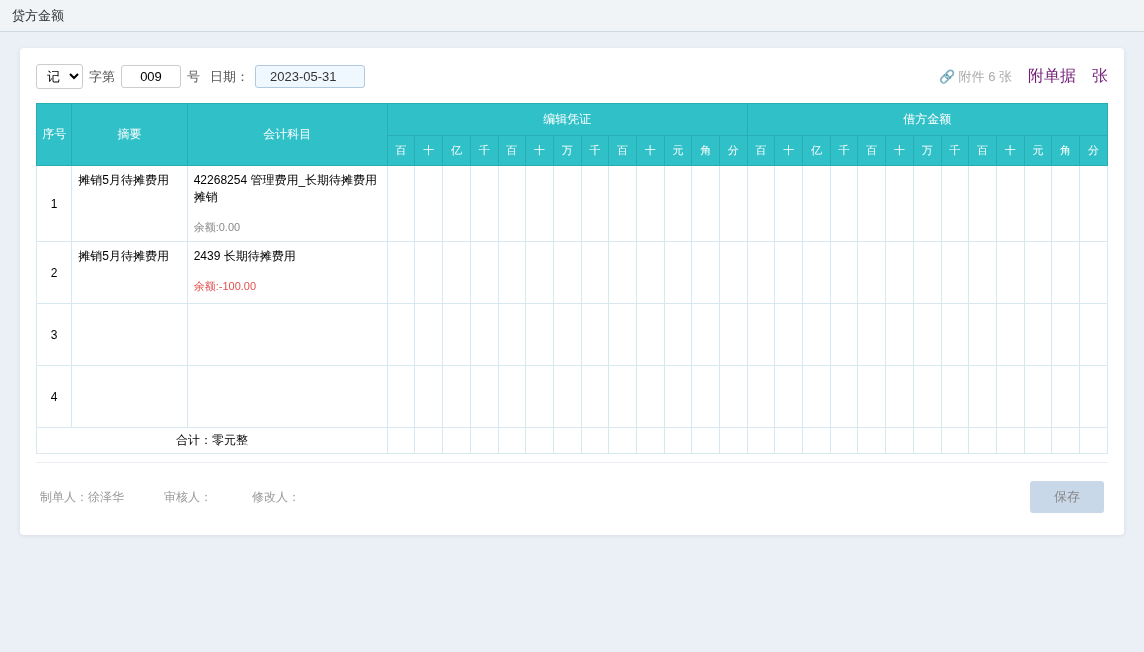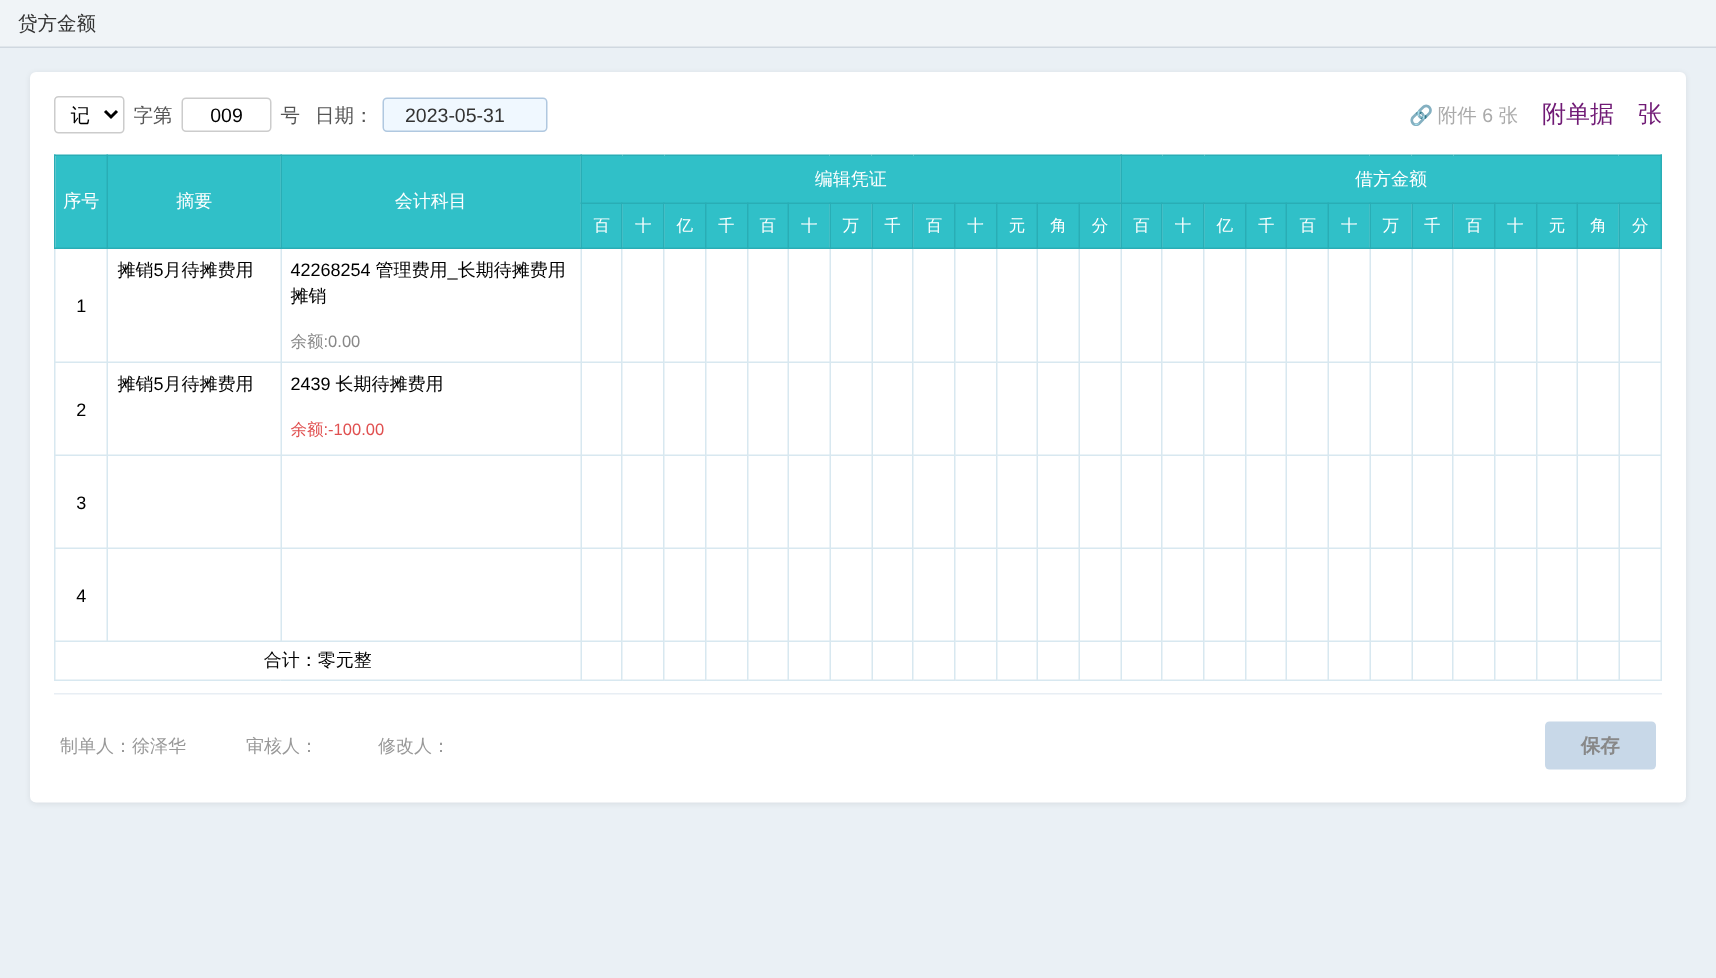--- a/index.html
+++ b/index.html
@@ -149,21 +149,20 @@
     }
     .save-btn {
       margin-left: auto;
       background: #c8d8e8;
       color: #888;
       border: none;
       border-radius: 3px;
       padding: 7px 24px;
       font-size: 13px;
       cursor: not-allowed;
-      font-weight: bold;
     }
     .card-wrapper {
       position: relative;
     }
     .divider { border: none; border-top: 1px solid #e8eef4; margin: 8px 0; }
   </style>
 </head>
 <body>
 
 <div class="window-bar">

